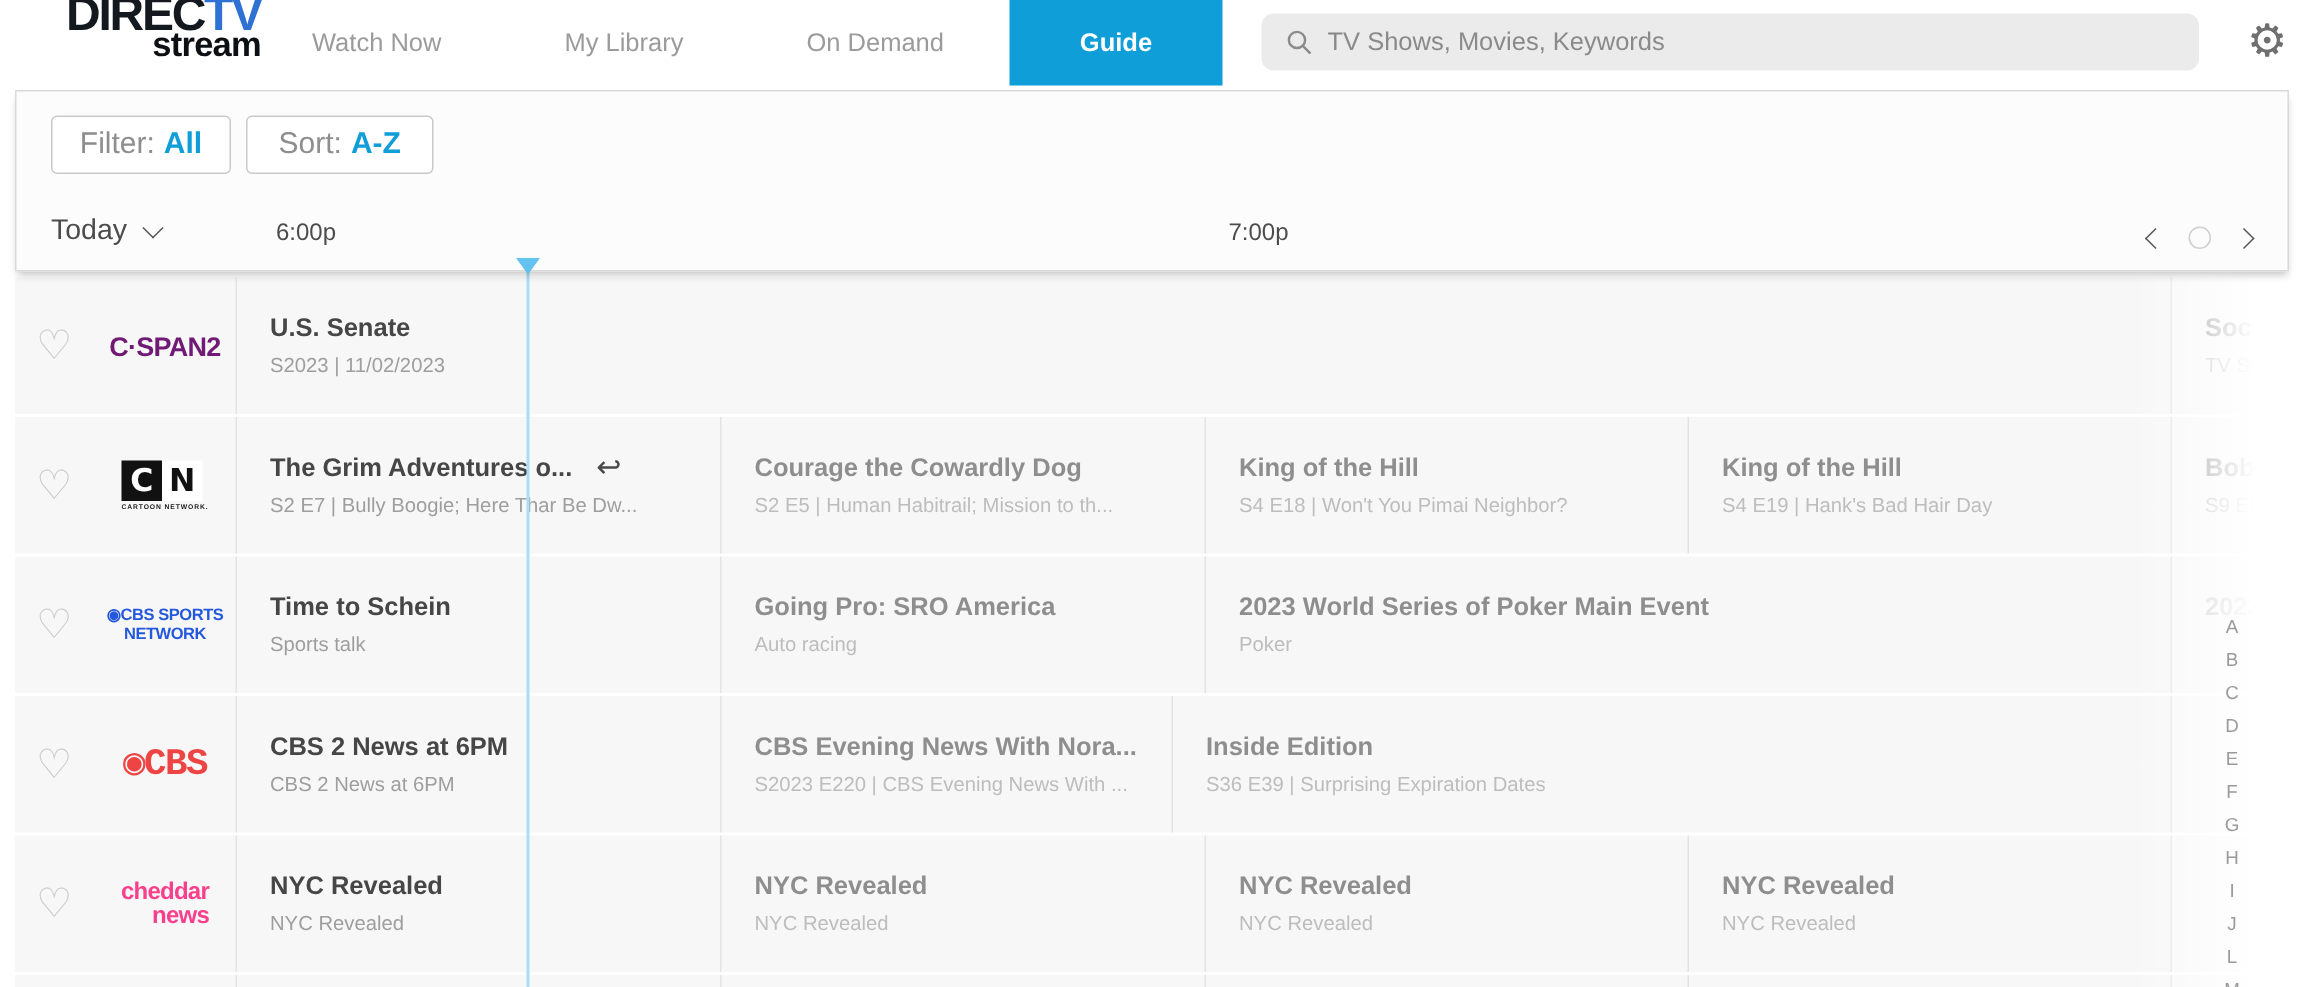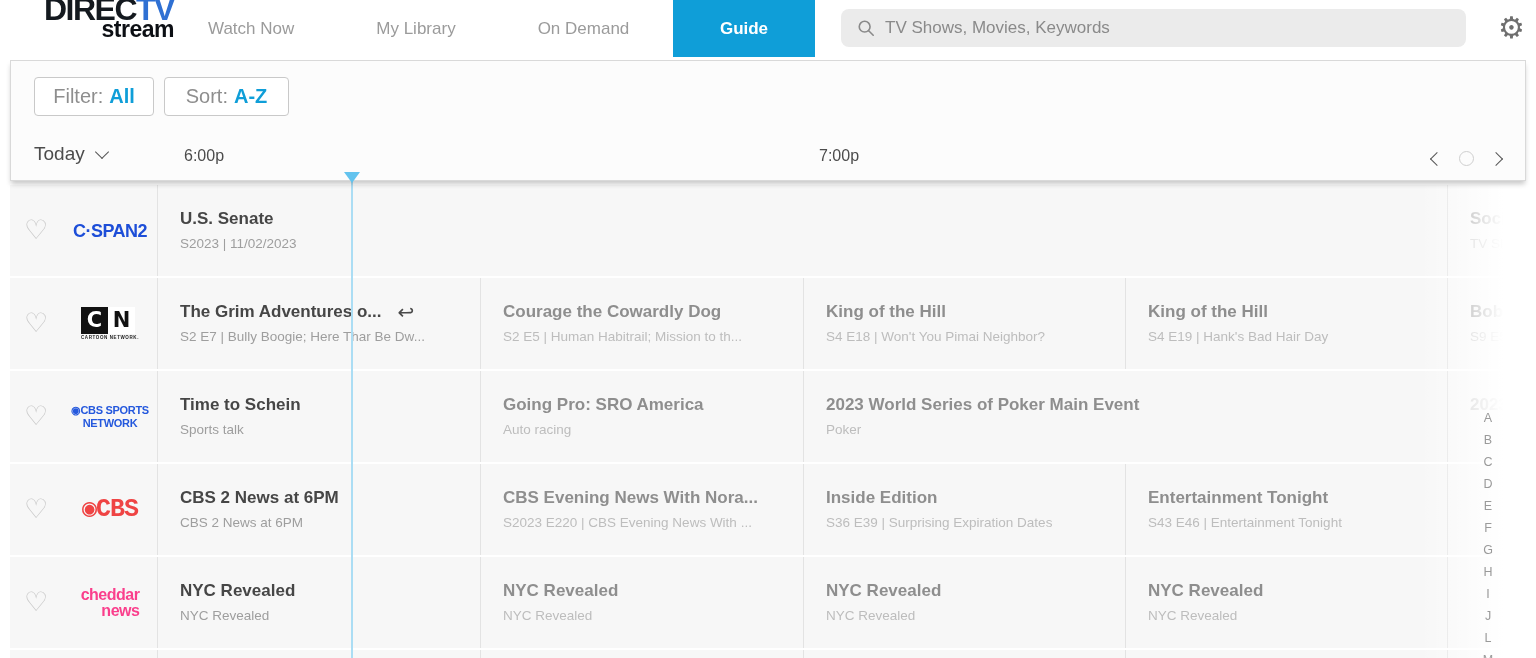--- a/index.html
+++ b/index.html
@@ -60,21 +60,21 @@
     padding:24px 16px 0 22px;overflow:hidden;cursor:pointer;}
   .cell .title{font-size:17px;font-weight:700;color:#464646;white-space:nowrap;display:flex;align-items:center;gap:16px;}
   .cell .sub{font-size:13.5px;color:#9e9e9e;margin-top:7px;white-space:nowrap;}
   .cell.future .title{color:#8e8e8e;}
   .cell.future .sub{color:#bdbdbd;}
   .cell.faded .title{color:#c6c6c6;}
   .replay{font-size:20px;font-weight:400;color:#4a4a4a;line-height:1;}
 
   
   .lg{line-height:1;}
-  .lg.cspan2{font-size:18px;font-weight:800;color:#1d4ed8;letter-spacing:-0.5px;}
+  .lg.cspan2{font-size:18px;font-weight:800;color:#701a75;letter-spacing:-0.5px;}
   .lg.cbs{font-size:25px;font-weight:800;color:#ef4444;letter-spacing:-1px;font-family:Liberation Mono, monospace;}
   .lg.cbssn{color:#2458dd;font-weight:800;font-size:11px;text-align:center;letter-spacing:-0.3px;}
   .lg.cbssn div{line-height:1.15;}
   .lg.cheddar{color:#fa3f8c;font-weight:800;font-size:16px;text-align:right;letter-spacing:-0.5px;}
   .lg.cheddar div{line-height:0.95;}
   .cn-tiles{display:flex;}
   .cn-c,.cn-n{width:27px;height:27px;display:flex;align-items:center;justify-content:center;
     font-size:21px;font-weight:800;font-family:"DejaVu Sans", sans-serif;}
   .cn-c{background:#111;color:#fff;}
   .cn-n{background:#fff;color:#111;}
@@ -193,31 +193,25 @@
           <span>CBS 2 News at 6PM</span>
         </div>
         <div class="sub">CBS 2 News at 6PM</div>
       </div>
       <div class="cell future" style="left: 470px; width: 323px;">
         <div class="title">
           <span>CBS Evening News With Nora...</span>
         </div>
         <div class="sub">S2023 E220 | CBS Evening News With ...</div>
       </div>
-      <div class="cell future" style="left: 793px; width: 322px;">
+      <div class="cell future" style="left: 771px; width: 322px;">
         <div class="title">
           <span>Inside Edition</span>
         </div>
         <div class="sub">S36 E39 | Surprising Expiration Dates</div>
-      </div>
-      <div class="cell future" style="left: 1115px; width: 322px;">
-        <div class="title">
-          <span>Entertainment Tonight</span>
-        </div>
-        <div class="sub">S43 E46 | Entertainment Tonight</div>
       </div>
       <div class="cell future" style="left: 1437px; width: 89px;"></div>
     </div>
     <div class="row" style="top: 557px;">
       <div class="fav">♡</div>
       <div class="chan-logo">
         <div class="lg cheddar">
           <div>cheddar</div>
           <div>news</div>
         </div>

